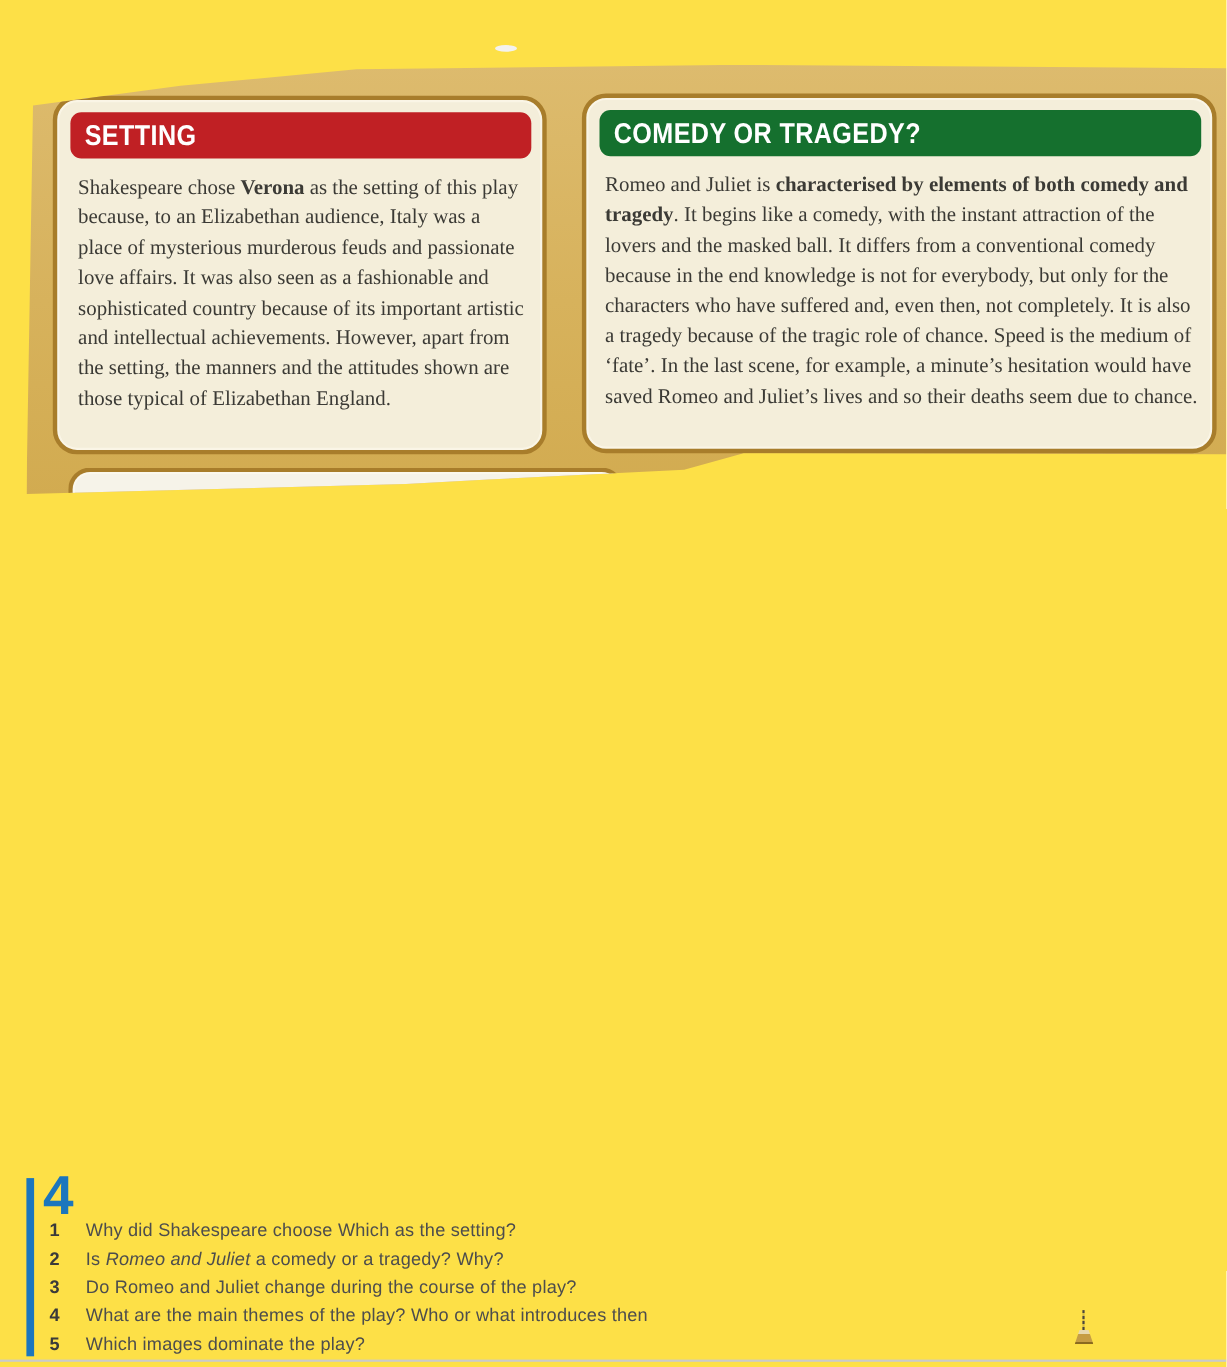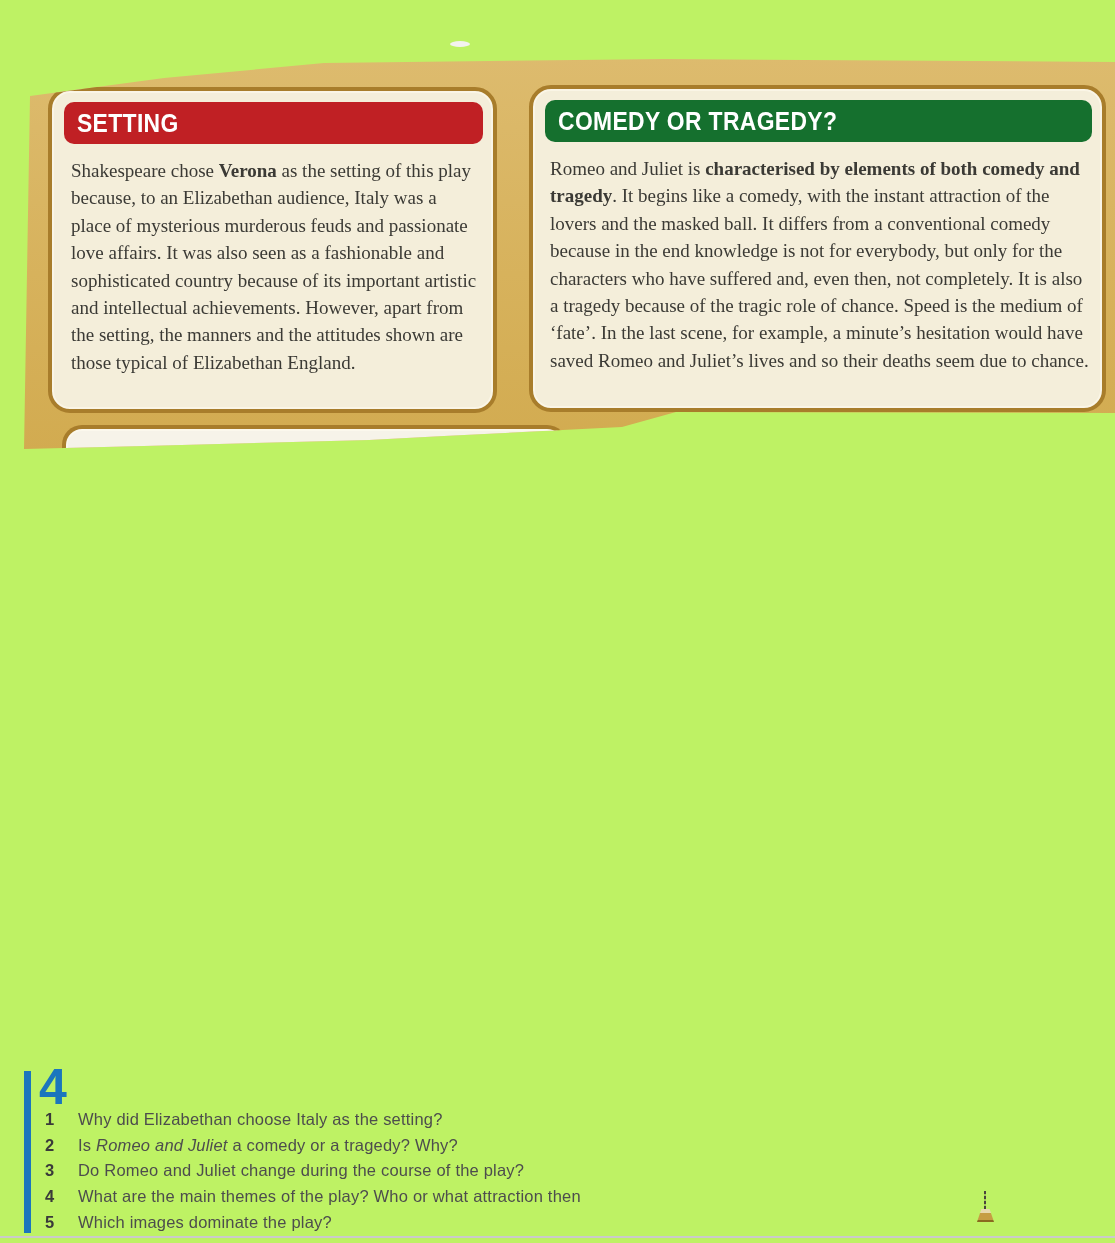--- a/index.html
+++ b/index.html
@@ -1,17 +1,17 @@
 <!DOCTYPE html>
 <html><head>
 <meta charset="utf-8">
 <style>
   html,body{margin:0;padding:0;background:#ffffff;}
   .page{
-    position:relative;width:1115px;height:1243px;background:#bef264;
+    position:relative;width:1115px;height:1243px;background:#fde047;
     overflow:hidden;font-family:"Liberation Sans",sans-serif;
   }
 
   
   .gold-panel{
     position:absolute;left:24px;top:55px;width:1091px;height:398px;
     background:linear-gradient(180deg,#ddbb6e 0%,#d7b25c 55%,#d2ab50 100%);
     clip-path:polygon(6px 41px,140px 23px,300px 8px,640px 4px,1091px 7px,
                       1091px 358px,652px 357px,598px 372px,420px 381px,
                       345px 385px,120px 391px,0px 394px);
@@ -101,36 +101,36 @@
 
   <div class="paper-smudge"></div>
 
   <div class="exercise-bar"></div>
   <div class="exercise-number">4</div>
 
   <div class="question-list">
 
       <div class="question-row">
         <span class="question-num">1</span>
-        <span class="question-text">Why did Elizabethan choose Italy as the setting?</span>
+        <span class="question-text">Why did Shakespeare choose Which as the setting?</span>
       </div>
 
       <div class="question-row">
         <span class="question-num">2</span>
         <span class="question-text">Is <i>Romeo and Juliet</i> a comedy or a tragedy? Why?</span>
       </div>
 
       <div class="question-row">
         <span class="question-num">3</span>
         <span class="question-text">Do Romeo and Juliet change during the course of the play?</span>
       </div>
 
       <div class="question-row">
         <span class="question-num">4</span>
-        <span class="question-text">What are the main themes of the play? Who or what attraction then</span>
+        <span class="question-text">What are the main themes of the play? Who or what introduces then</span>
       </div>
 
       <div class="question-row">
         <span class="question-num">5</span>
         <span class="question-text">Which images dominate the play?</span>
       </div>
     </div>
 
   <div class="tower-mast"></div>
   <div class="tower-base"></div>

